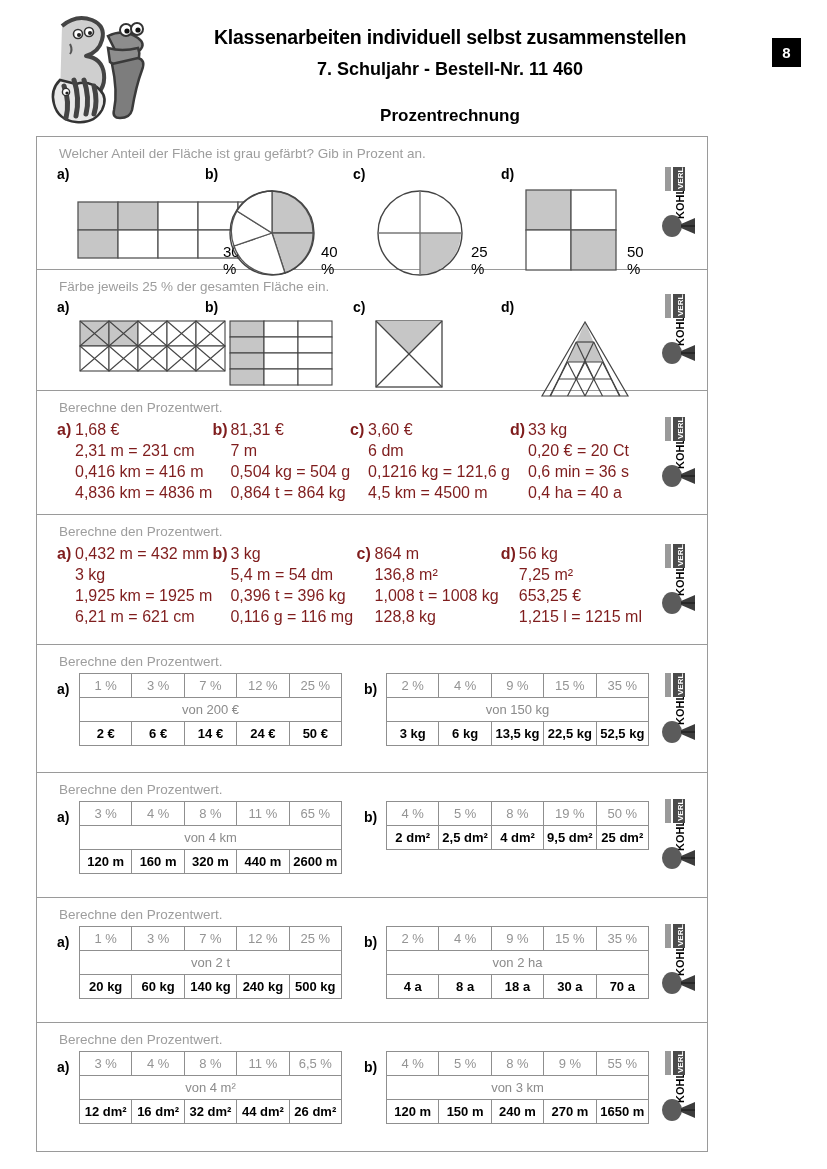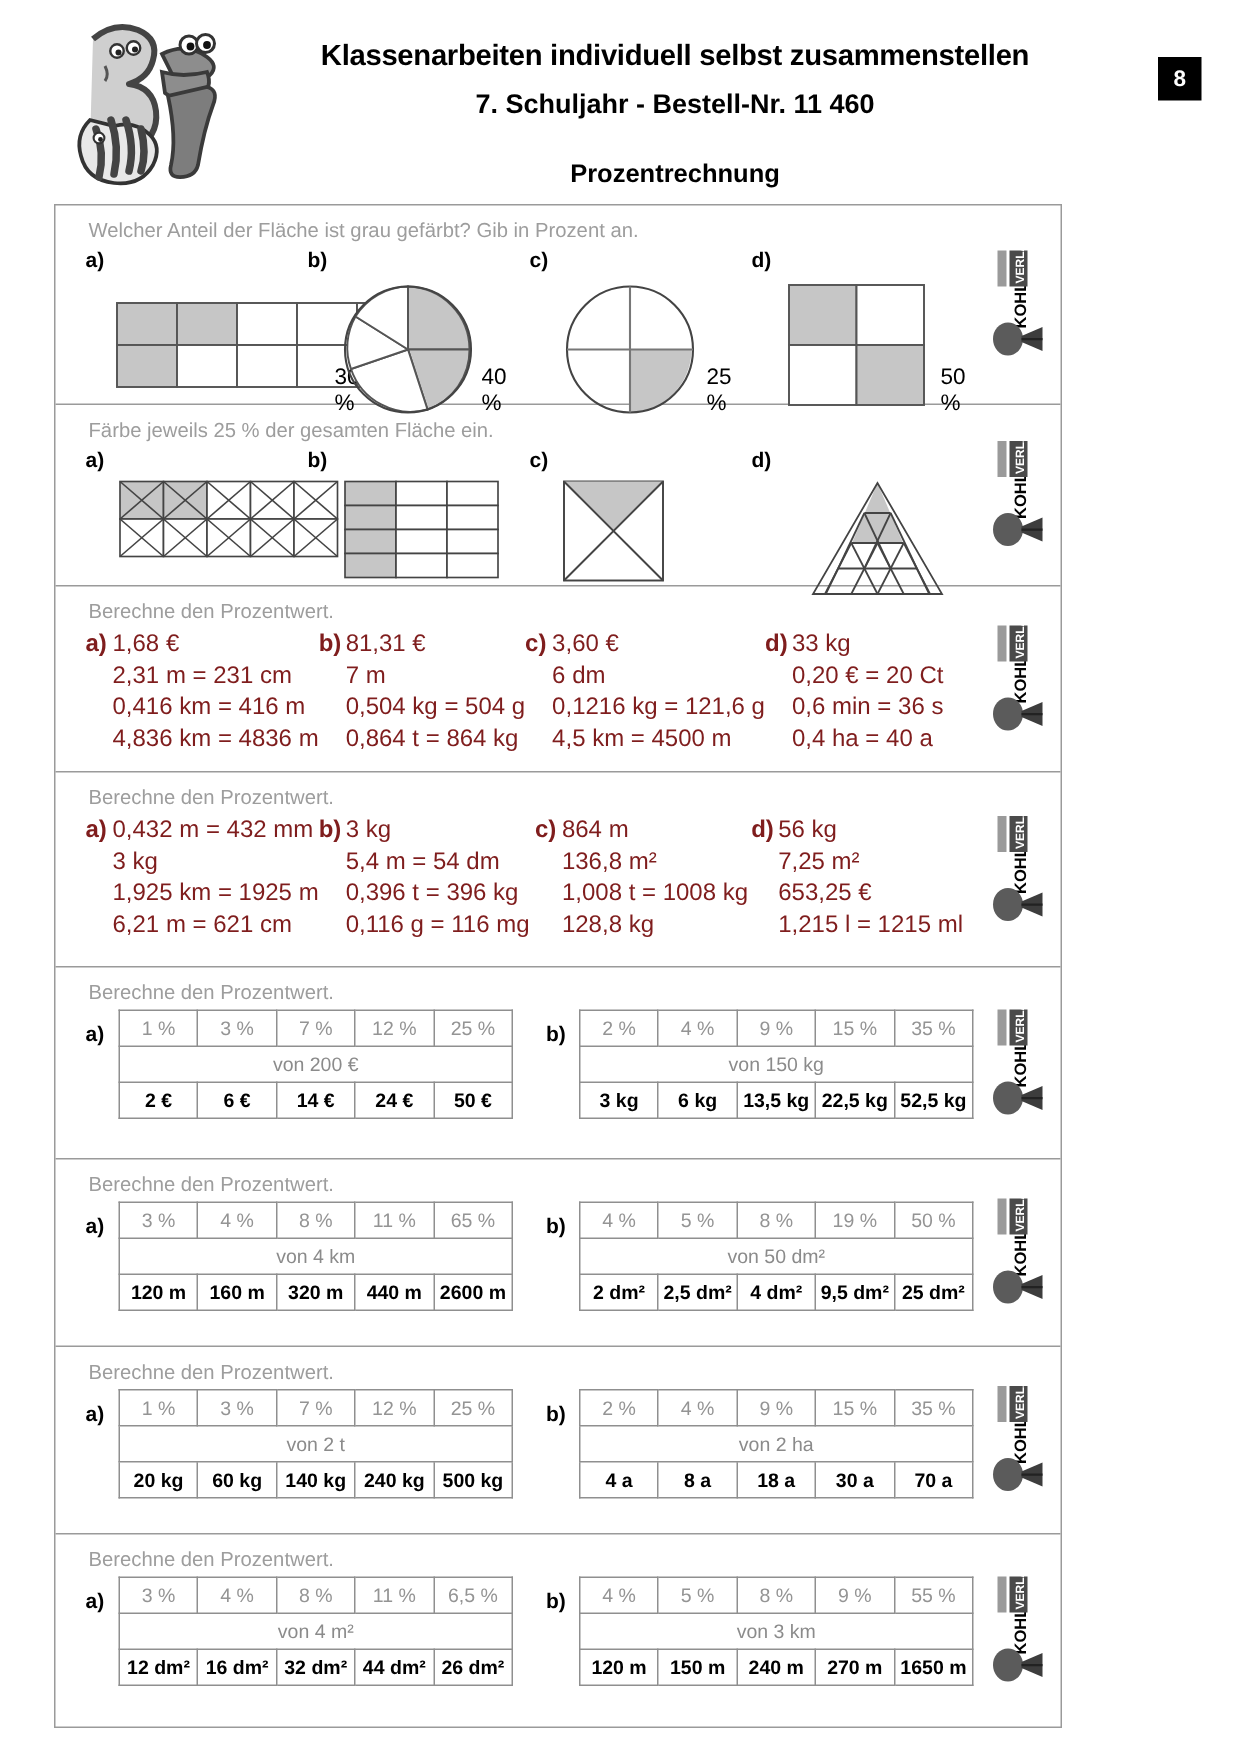--- a/index.html
+++ b/index.html
@@ -633,23 +633,20 @@
         <div class="tlabel">b)</div>
         <table class="ptab">
           <tbody>
               <tr class="pct-row">
             <td>4 %</td>
             <td>5 %</td>
             <td>8 %</td>
             <td>19 %</td>
             <td>50 %</td>
           </tr>
-          <tr class="base-row">
-            <td colspan="5">von 50 dm²</td>
-          </tr>
           <tr class="val-row">
             <td>2 dm²</td>
             <td>2,5 dm²</td>
             <td>4 dm²</td>
             <td>9,5 dm²</td>
             <td>25 dm²</td>
           </tr>
         </tbody>
           </table>
       </div>

